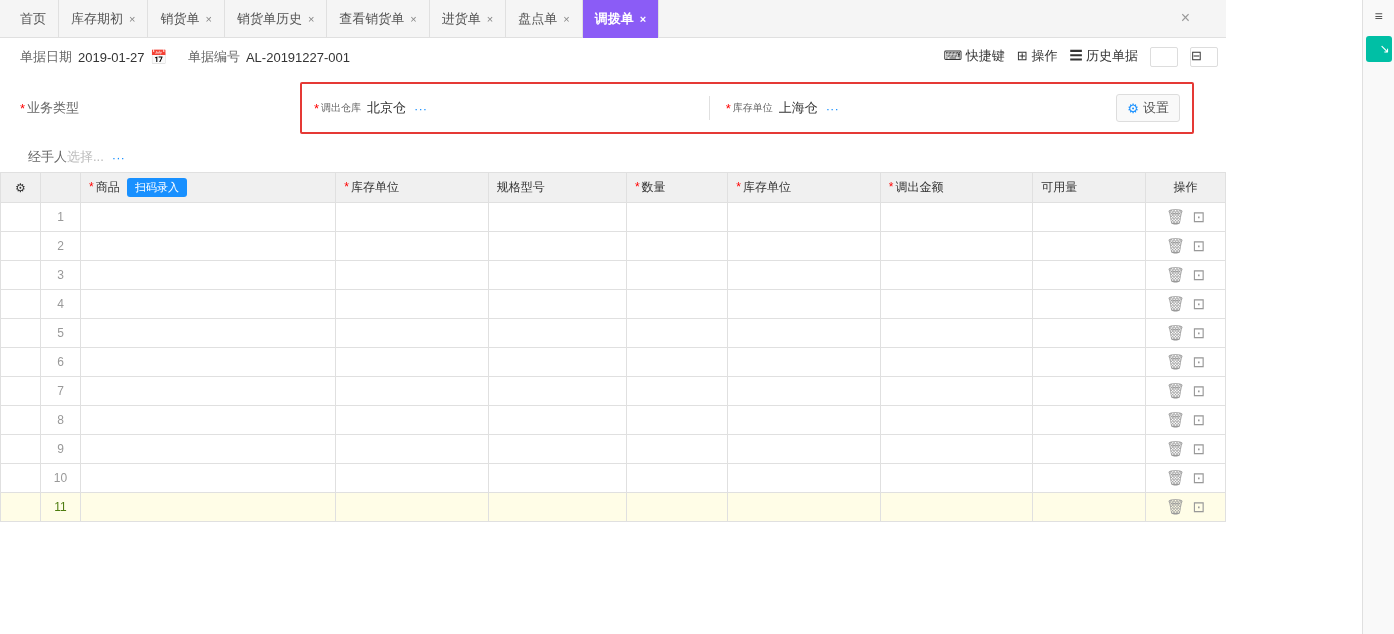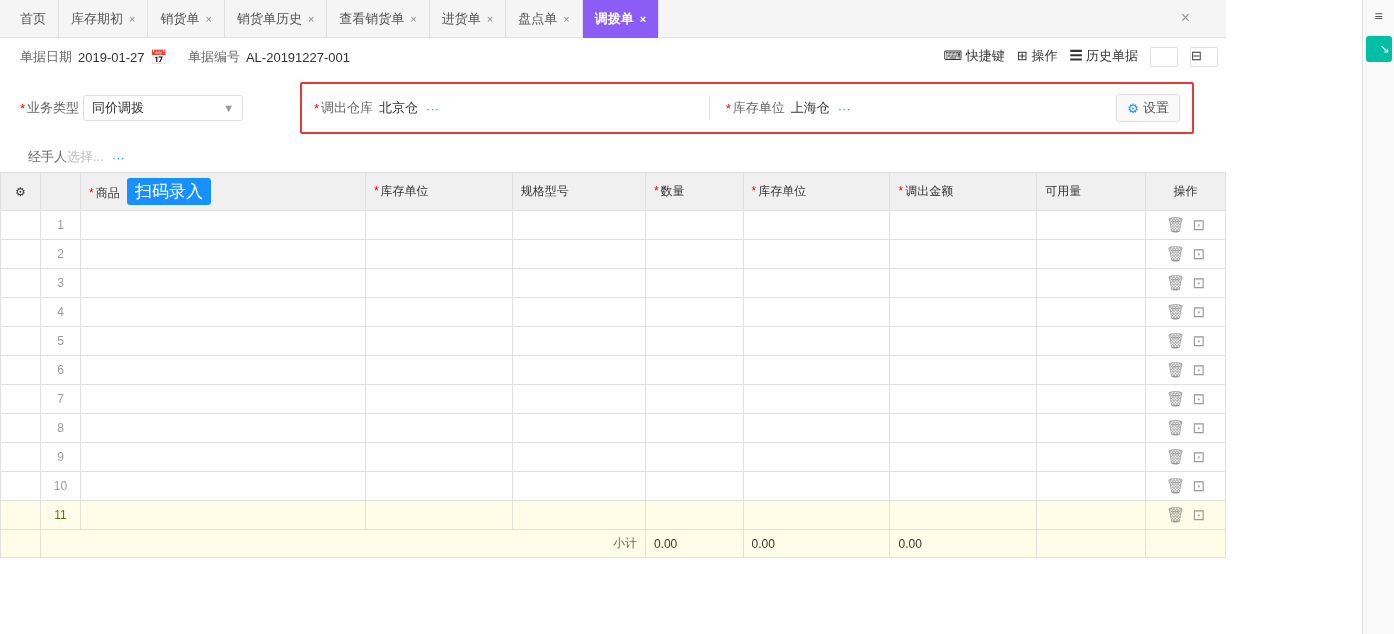--- a/index.html
+++ b/index.html
@@ -31,21 +31,21 @@
     
     .warehouse-section {
       margin: 8px 16px 8px 0;
       border: 2px solid #e53935;
       border-radius: 2px;
       padding: 10px 12px;
       display: flex; align-items: center;
       flex: 1;
     }
     .warehouse-field { display: flex; align-items: center; flex: 1; }
-    .warehouse-field .wh-label { color: #666; font-size: 13px; }
+    .warehouse-field .wh-label { color: #666; font-size: 10px; }
     .warehouse-field .wh-value { color: #333; font-size: 13px; margin-left: 6px; }
     .wh-divider { width: 1px; background: #e0e0e0; height: 24px; margin: 0 16px; }
 
     
     .settings-btn {
       display: flex; align-items: center; padding: 4px 10px;
       border: 1px solid #ddd; border-radius: 3px; cursor: pointer;
       color: #555; font-size: 13px; margin-left: 12px; background: #f9f9f9;
     }
     .settings-btn .gear { color: #1890ff; margin-right: 4px; }
@@ -71,21 +71,21 @@
       font-size: 12px; white-space: nowrap;
     }
     th { color: #333; font-weight: normal; }
     td { color: #333; }
     .col-num { width: 40px; text-align: center; color: #999; }
     .col-actions { width: 80px; text-align: center; }
     .col-gear { width: 40px; text-align: center; }
     .required-star { color: #f00; margin-right: 2px; }
     .scan-btn {
       background: #1890ff; color: #fff; border: none; border-radius: 3px;
-      padding: 2px 8px; font-size: 17px; cursor: pointer; margin-left: 4px;
+      padding: 2px 8px; font-size: 11px; cursor: pointer; margin-left: 4px;
     }
     .action-icon { color: #999; font-size: 15px; cursor: pointer; margin: 0 2px; }
     .subtotal-row td { background: #fffde7; }
     .subtotal-label { text-align: right; color: #666; }
 
     
     .right-sidebar {
       position: fixed; right: 0; top: 0; width: 32px; height: 100%;
       display: flex; flex-direction: column; align-items: center;
       background: #f9f9f9; border-left: 1px solid #e0e0e0; z-index: 10;
@@ -176,24 +176,20 @@
           <span style="display:inline-block; width:28px; height:20px; border:1px solid #ddd; border-radius:2px; cursor:pointer;"></span>
           <span style="display:inline-block; width:28px; height:20px; border:1px solid #ddd; border-radius:2px; cursor:pointer;">⊟</span>
         </div>
       </div>
 
       <div class="row2" style="align-items:stretch;">
 
         <div style="display:flex; align-items:center; min-width:280px;">
           <span class="field-required">*</span>
           <span class="field-label">业务类型</span>
-          <div class="business-select">
-            <span>同价调拨</span>
-            <span style="color:#999; font-size:11px;">▼</span>
-          </div>
         </div>
 
         <div class="warehouse-section">
 
           <div class="warehouse-field">
             <span class="field-required">*</span>
             <span class="wh-label">调出仓库</span>
             <span class="wh-value">北京仓</span>
             <span class="more-dots">···</span>
           </div>
@@ -411,29 +407,20 @@
         <td></td>
         <td style="background:#fffde7;"></td>
         <td style="background:#fffde7;"></td>
         <td style="background:#fffde7;"></td>
         <td></td>
         <td class="col-actions">
           <span class="action-icon">🗑</span>
           <span class="action-icon">⊡</span>
         </td>
       </tr>
-            <tr class="subtotal-row">
-    <td></td>
-    <td colspan="4" class="subtotal-label">小计</td>
-    <td>0.00</td>
-    <td>0.00</td>
-    <td>0.00</td>
-    <td></td>
-    <td></td>
-  </tr>
           </tbody>
       </table>
     </div>
 
   </div>
 
   <div class="right-sidebar">
     <div class="side-btn">
       <span>≡</span>
     </div>

